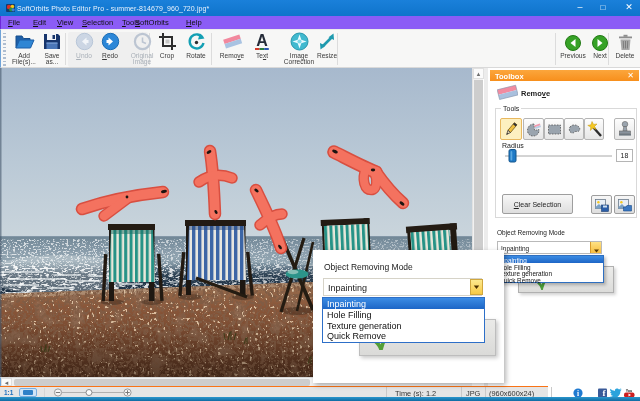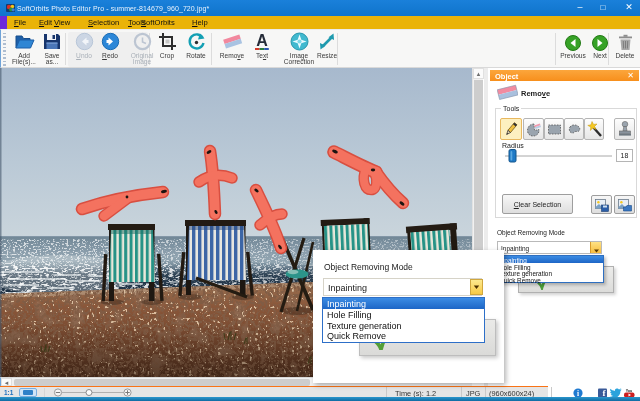--- a/index.html
+++ b/index.html
@@ -1,21 +1,21 @@
 <!DOCTYPE html>
 <html><head><meta charset="utf-8"><style>
 *{margin:0;padding:0;box-sizing:border-box}
 html,body{width:640px;height:401px;overflow:hidden}
 body{font-family:"Liberation Sans",sans-serif;-webkit-font-smoothing:antialiased}
 #win{position:relative;width:640px;height:401px;background:#fff;overflow:hidden}
 .abs{position:absolute}
 #titlebar{left:0;top:0;width:640px;height:16px;background:linear-gradient(#1a80da,#0f74cb);color:#eaf3fd;font-size:7px}
 #titletxt{position:absolute;left:17px;top:4.5px;letter-spacing:.1px}
 .winbtn{position:absolute;top:0;color:#fff;font-size:9px;width:20px;text-align:center;line-height:15px}
-#menubar{left:0;top:16px;width:640px;height:13px;background:#eab308;border-left:7px solid #6d28d9}
+#menubar{left:0;top:16px;width:640px;height:13px;background:#8b5cf6;border-left:1px solid #6d28d9}
 .mi{position:absolute;top:2px;font-size:7.6px;color:#111}
 .mi u{text-decoration-thickness:0.5px}
 #toolbar{left:0;top:29px;width:640px;height:39px;background:#f7f7f6;border-bottom:1px solid #d9d9d9;border-top:1px solid #ebebeb;border-left:1px solid #6fa3d8}
 .grip{position:absolute;top:3px;width:3px;height:33px;background:repeating-linear-gradient(#aebdd0 0 1.5px,transparent 1.5px 3.5px)}
 .tsep{position:absolute;top:3px;width:1px;height:32px;background:#dcdcdc}
 .tbtn{position:absolute;text-align:center;font-size:6.6px;color:#3a3a3a;line-height:5.8px}
 .tbtn svg{display:block;margin:0 auto 2px}
 .tbtn .lb{margin-top:1px}
 .dis{color:#a9b0b8}
 #undoredo{position:absolute;left:67px;top:2px;width:80px;height:35px;background:#efefef;border-radius:2px}
@@ -33,21 +33,21 @@
   </svg>
   <span id="titletxt">SoftOrbits Photo Editor Pro - summer-814679_960_720.jpg*</span>
   <span class="winbtn" style="right:50px">–</span>
   <span class="winbtn" style="right:27px;font-size:8px">□</span>
   <span class="winbtn" style="right:1px">✕</span>
 </div>
 
 <div class="abs" id="menubar">
   <span class="mi" style="left:7px"><u>F</u>ile</span>
   <span class="mi" style="left:32px"><u>E</u>dit</span>
-  <span class="mi" style="left:47px"><u>V</u>iew</span>
+  <span class="mi" style="left:56px"><u>V</u>iew</span>
   <span class="mi" style="left:81px"><u>S</u>election</span>
   <span class="mi" style="left:121px"><u>T</u>ools</span>
   <span class="mi" style="left:134px"><u>S</u>oftOrbits</span>
   <span class="mi" style="left:185px"><u>H</u>elp</span>
 </div>
 
 <div class="abs" id="toolbar">
   <div class="grip" style="left:2px"></div>
   <div id="undoredo"></div>
   <div class="tsep" style="left:64px"></div>
@@ -416,21 +416,21 @@
     <text x="57" y="4" font-size="3.6" font-weight="bold" fill="#222" text-anchor="middle" font-family="Liberation Sans">You</text>
     <rect x="52" y="4.4" width="10.5" height="5.2" rx="2" fill="#cc1f1f"></rect>
     <path d="M56.5 5.6 L59 7 L56.5 8.4 Z" fill="#fff"></path>
   </svg>
 </div>
 <div class="abs" style="left:0;top:397px;width:640px;height:4px;background:linear-gradient(#2a96cc,#0f6ba2)"></div>
 
 <div class="abs" style="left:484px;top:68px;width:4px;height:318px;background:#ececec"></div>
 <div class="abs" style="left:488px;top:68px;width:152px;height:318px;background:#fff">
   <div class="abs" style="left:2px;top:2px;width:149px;height:11px;background:linear-gradient(#fca63c,#f78f1c);color:#fff;font-weight:bold;font-size:7.5px">
-    <span class="abs" style="left:5px;top:1.5px">Object</span>
+    <span class="abs" style="left:5px;top:1.5px">Toolbox</span>
     <span class="abs" style="right:5px;top:1px;font-weight:normal;font-size:8px">✕</span>
   </div>
   <svg class="abs" style="left:9px;top:16px" width="21" height="17" viewBox="0 0 21 17">
     <g transform="rotate(-14 10 8)">
       <rect x="1" y="3.5" width="19" height="5" fill="#f28ba0"></rect>
       <rect x="1" y="8.5" width="19" height="5" fill="#a9c0de"></rect>
       <rect x="1" y="3.5" width="19" height="10" fill="none" stroke="#8898ae" stroke-width="0.6"></rect>
     </g>
   </svg>
   <span class="abs" style="left:33px;top:21px;font-weight:bold;font-size:7.5px;color:#222">Remo<u>v</u>e</span>

